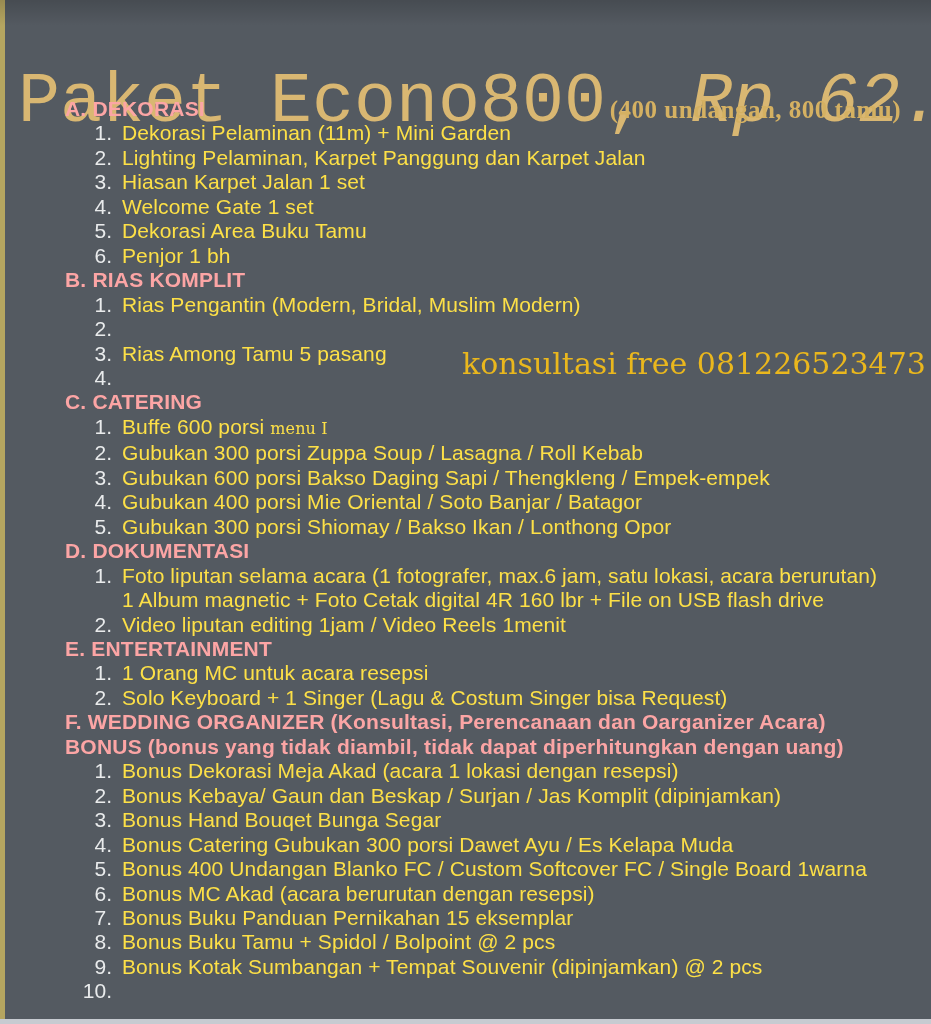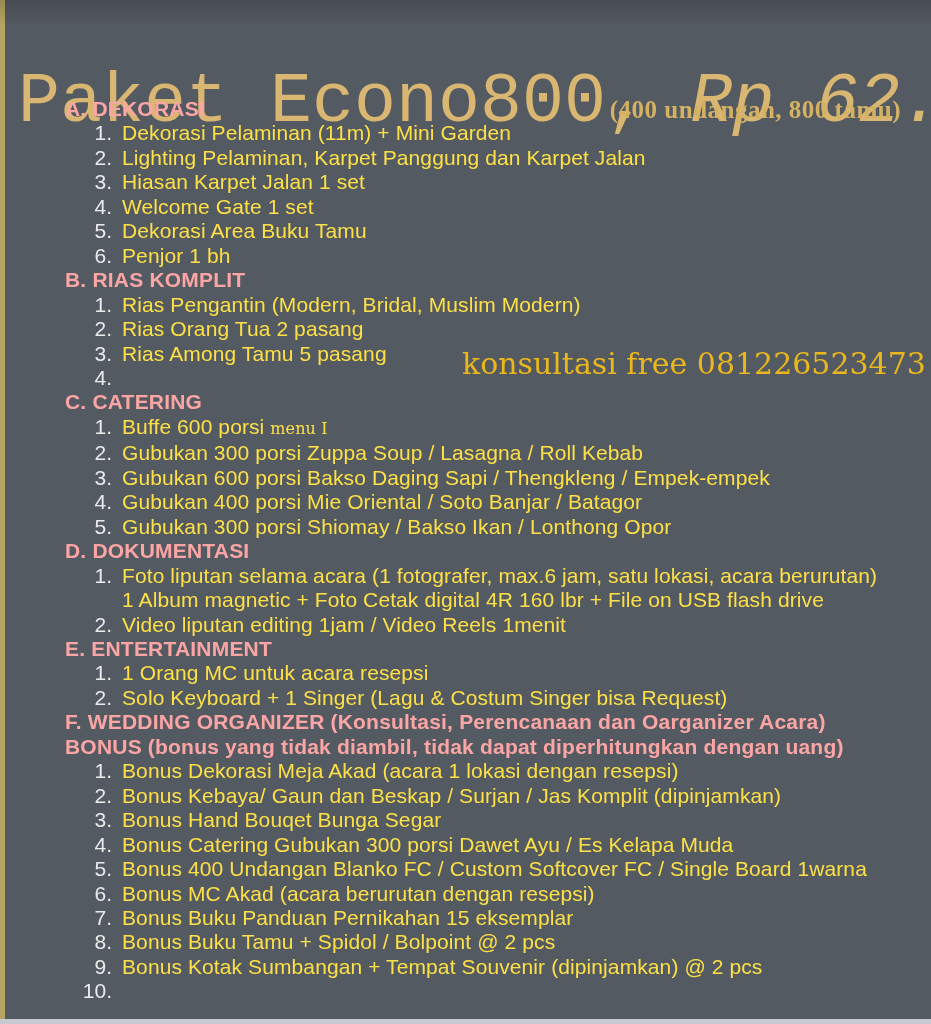--- a/index.html
+++ b/index.html
@@ -114,21 +114,20 @@
 
   <section>
     <h2 class="sec-heading">B. RIAS KOMPLIT</h2>
     <ol class="sec-list">
         <li class="row">
           <span class="num">1.</span>
           <span class="txt">Rias Pengantin (Modern, Bridal, Muslim Modern)</span>
         </li>
         <li class="row">
           <span class="num">2.</span>
-          <span class="txt">Rias Orang Tua 2 pasang</span>
         </li>
         <li class="row">
           <span class="num">3.</span>
           <span class="txt">Rias Among Tamu 5 pasang</span>
         </li>
         <li class="row">
           <span class="num">4.</span>
         </li>
       </ol>
   </section>

